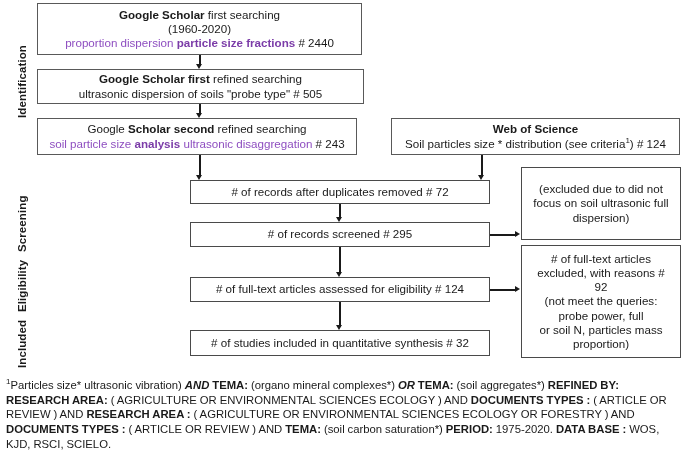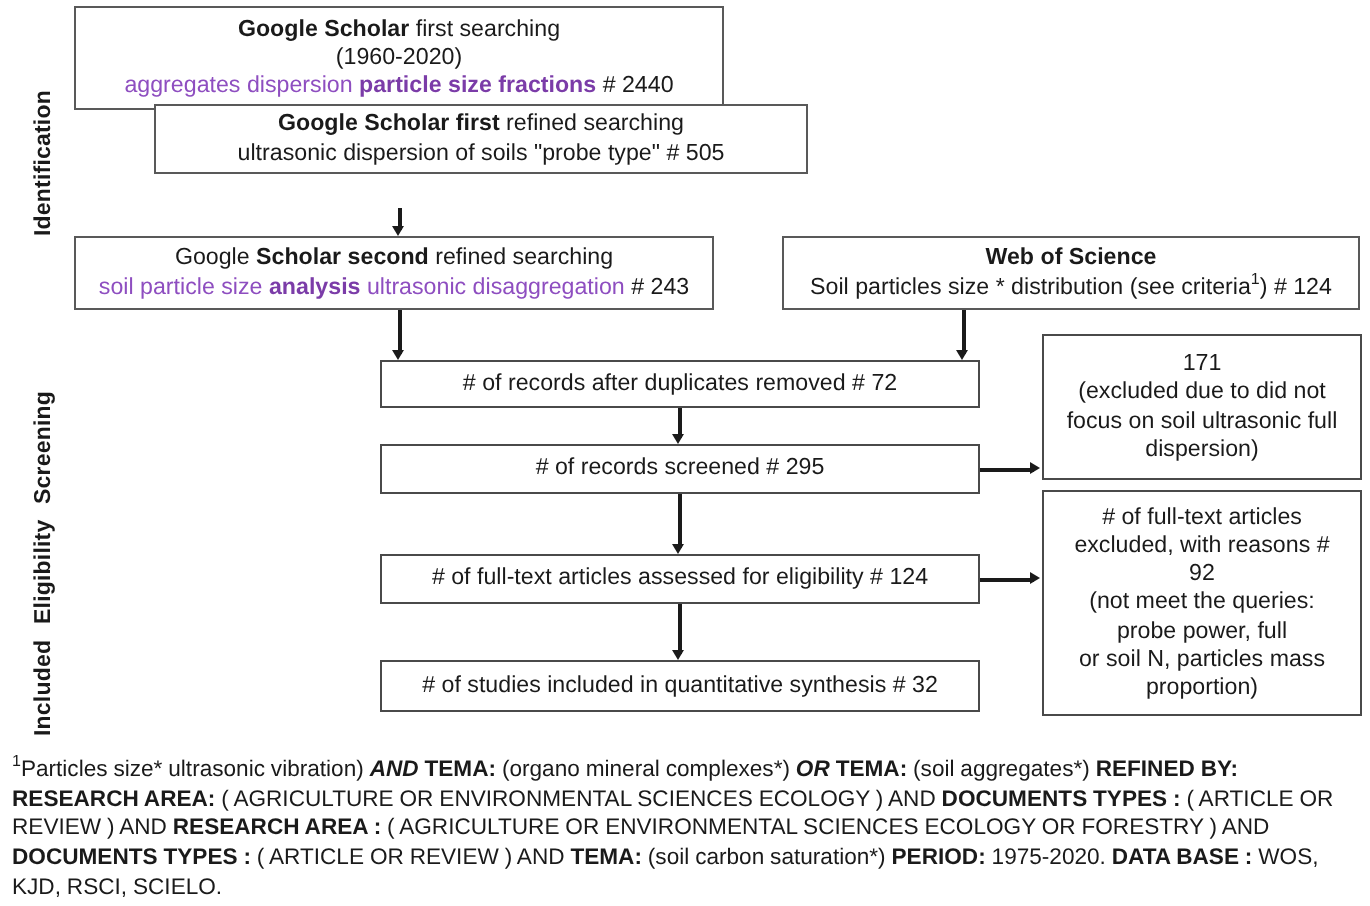--- a/index.html
+++ b/index.html
@@ -112,28 +112,28 @@
   <div class="stage-label" style="left:16px; top:312px;">Eligibility</div>
 
   <div class="stage-label" style="left:16px; top:368px;">Included</div>
 
   <div class="box" style="left:37px; top:3px; width:325px; height:52px;">
     <span class="ln">
       <b>Google Scholar</b><span> first searching</span>
     </span>
     <span class="ln">(1960-2020)</span>
     <span class="ln">
-      <span class="purple">aggregates dispersion </span><span class="purple-b">particle size fractions</span><span> # 2440</span>
+      <span class="purple">proportion dispersion </span><span class="purple-b">particle size fractions</span><span> # 2440</span>
     </span>
   </div>
 
   <div class="vline" style="left:199px; top:55px; height:11px;"></div>
   <div class="arrow-down" style="left:196px; top:64px;"></div>
 
-  <div class="box" style="left:37px; top:52px; width:327px; height:35px;margin-left:40px;">
+  <div class="box" style="left:37px; top:69px; width:327px; height:35px;">
     <span class="ln">
       <b>Google Scholar first</b><span> refined searching</span>
     </span>
     <span class="ln">ultrasonic dispersion of soils "probe type" # 505</span>
   </div>
 
   <div class="vline" style="left:199px; top:104px; height:11px;"></div>
   <div class="arrow-down" style="left:196px; top:113px;"></div>
 
   <div class="box" style="left:37px; top:118px; width:320px; height:37px;">
@@ -185,21 +185,20 @@
   <div class="arrow-right" style="left:515px; top:285.5px;"></div>
 
   <div class="vline" style="left:339px; top:302px; height:25px;"></div>
   <div class="arrow-down" style="left:336px; top:325px;"></div>
 
   <div class="box thin" style="left:190px; top:330px; width:300px; height:26px;">
     <span class="ln"># of  studies included in quantitative synthesis # 32</span>
   </div>
 
   <div class="box thin" style="left:521px; top:167px; width:160px; height:73px;">
-    <span class="ln">171</span>
     <span class="ln">(excluded due to did not</span>
     <span class="ln">focus on soil ultrasonic full</span>
     <span class="ln">dispersion)</span>
   </div>
 
   <div class="box thin" style="left:521px; top:245px; width:160px; height:113px;">
     <span class="ln"># of full-text articles</span>
     <span class="ln">excluded, with reasons #</span>
     <span class="ln">92</span>
     <span class="ln">(not meet the queries:</span>

